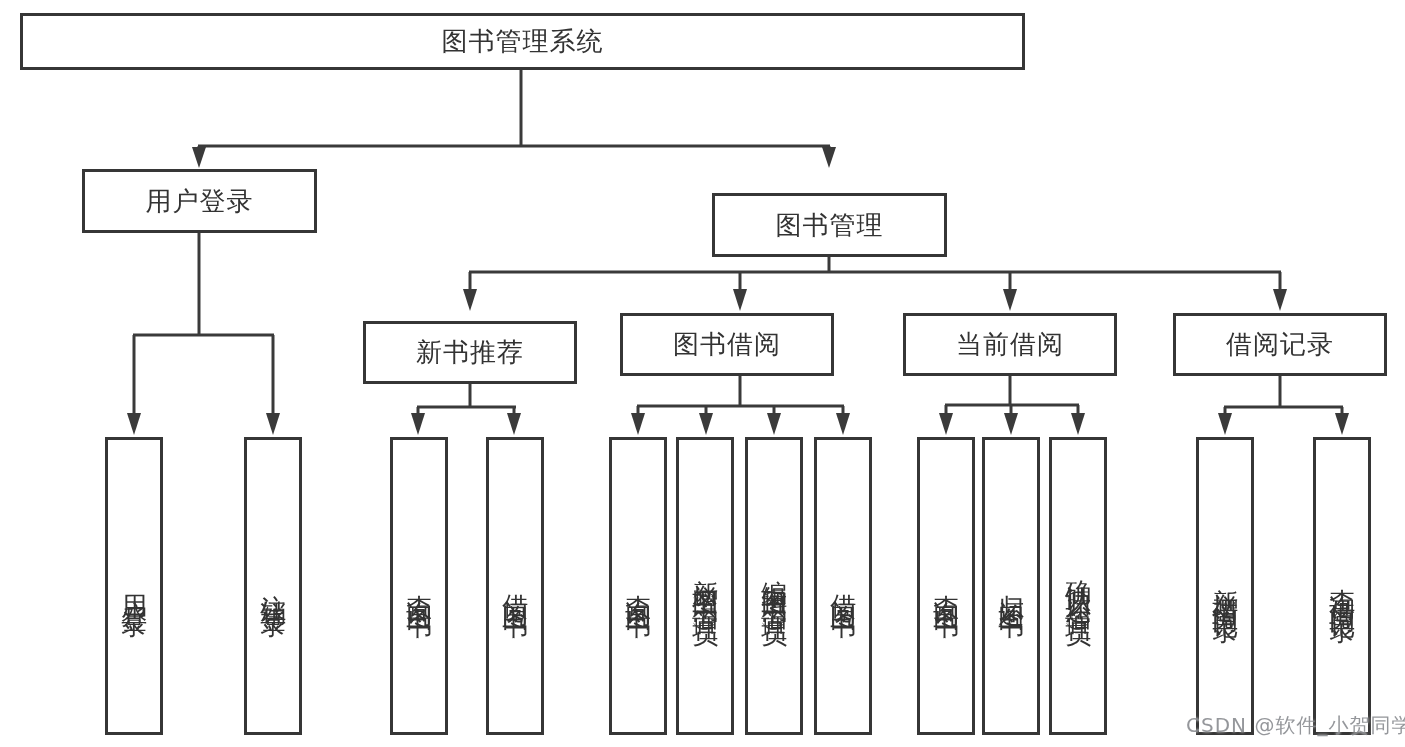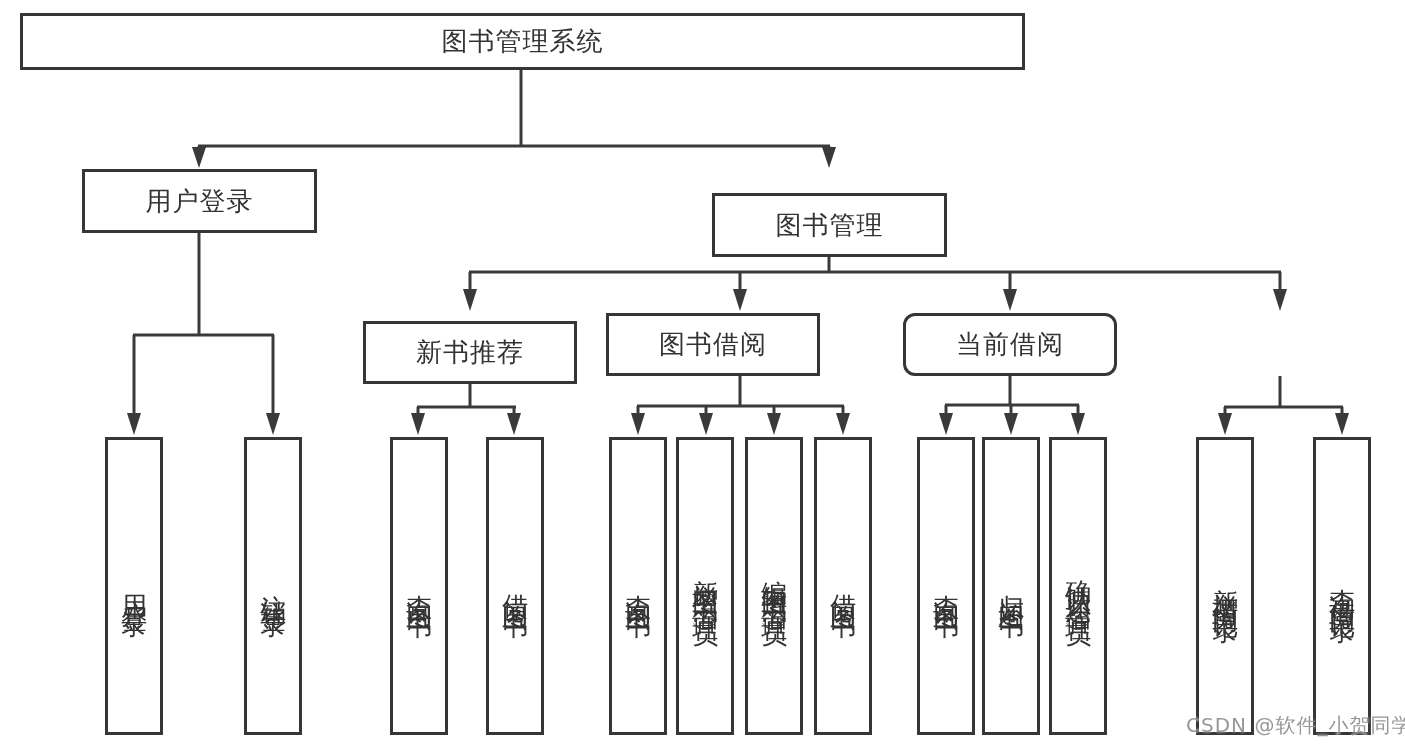--- a/index.html
+++ b/index.html
@@ -50,22 +50,22 @@
     font-size: 26px;
     line-height: 1.05;
     letter-spacing: 6px;
   }
   
   .n-root            { left: 20px;   top: 13px;  width: 1005px; height: 57px; }
   .n-user-login      { left: 82px;   top: 169px; width: 235px;  height: 64px; }
   .n-book-mgmt       { left: 712px;  top: 169px; width: 235px;  height: 64px; margin-top: 24px; }
   .lvl3              { top: 313px; width: 214px; height: 63px; }
   .n-new-book-rec    { left: 363px; margin-top: 8px; }
-  .n-book-borrow     { left: 606px; }
-  .n-current-borrow  { left: 903px; border-radius: 12px; }
+  .n-book-borrow     { left: 620px; }
+  .n-current-borrow  { left: 903px; }
   .n-borrow-record   { left: 1173px; }
   .leaf              { top: 437px; width: 58px; height: 298px; }
   .n-login-leaf      { left: 105px; }
   .n-logout          { left: 244px; }
   .n-query-book-1    { left: 390px; }
   .n-borrow-book-1   { left: 486px; }
   .n-query-book-2    { left: 609px; }
   .n-add-book        { left: 676px; }
   .n-edit-book       { left: 745px; }
   .n-borrow-book-2   { left: 814px; }
@@ -180,20 +180,23 @@
 
   <div class="box hbox lvl3 n-new-book-rec">
     <span>新书推荐</span>
   </div>
   <div class="box hbox lvl3 n-book-borrow">
     <span>图书借阅</span>
   </div>
   <div class="box hbox lvl3 n-current-borrow">
     <span>当前借阅</span>
   </div>
+  <div class="box hbox lvl3 n-borrow-record">
+    <span>借阅记录</span>
+  </div>
 
   <div class="box vbox leaf n-login-leaf">
     <span>用户登录</span>
   </div>
   <div class="box vbox leaf n-logout">
     <span>注销登录</span>
   </div>
   <div class="box vbox leaf n-query-book-1">
     <span>查询图书</span>
   </div>

